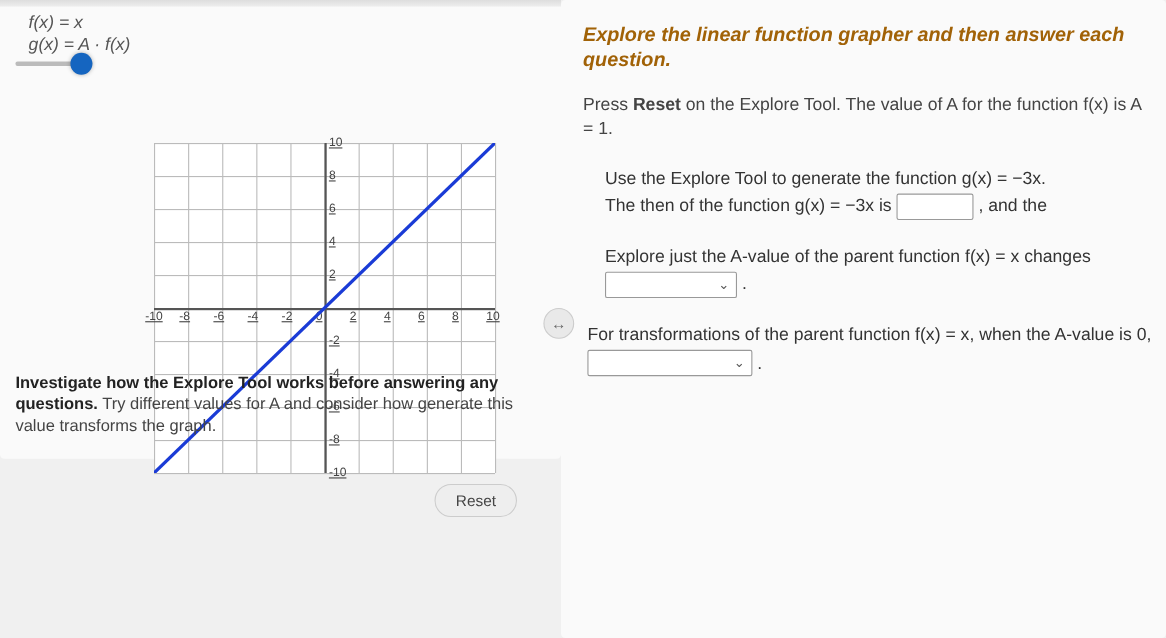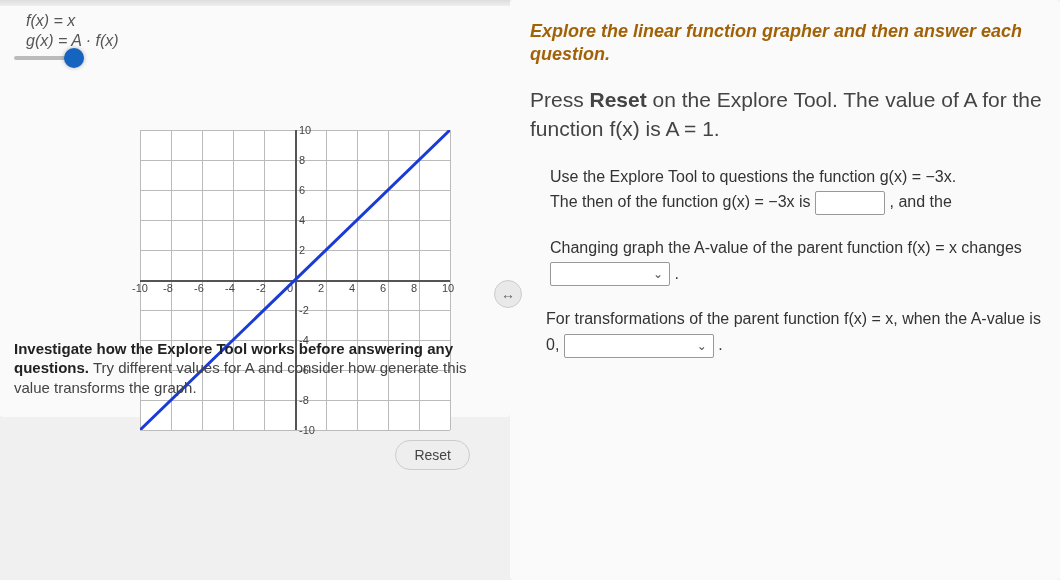--- a/index.html
+++ b/index.html
@@ -35,21 +35,21 @@
   .slider-track { width:70px; height:4px; background:#bbb; position:relative; border-radius:2px;}
   .slider-thumb { position:absolute; left:50px; top:-8px; width:20px; height:20px; border-radius:50%; background:#1565c0; box-shadow:0 0 4px rgba(0,0,0,.3);}
   .graph {
     position:absolute;
     left:140px; top:130px;
     width:310px; height:300px;
     background:#fff;
   }
   .grid-line { position:absolute; background:#bbb; }
   .axis { position:absolute; background:#555; }
-  .tick { position:absolute; font-size:11px; color:#444; }
+  .tick { position:absolute; font-size:11px; color:#444;text-decoration:underline; }
   .plot-line {
     position:absolute;
     left:0; top:0; width:100%; height:100%;
     pointer-events:none;
   }
   .reset-btn {
     position:absolute;
     right:40px; top:440px;
     background:#eee;
     border:1px solid #ccc;
@@ -62,21 +62,21 @@
   .instr {
     position:absolute;
     left:14px; bottom:20px;
     width:470px;
     font-size:15px;
     color:#444;
     line-height:1.3;
   }
   .instr .bold-part { font-weight:bold; color:#222;}
   .r-heading { font-size:18px; color:#a16207; font-weight:bold; line-height:1.3; margin-bottom:18px;font-style:italic;}
-  .r-sub { font-size:21px; color:#444; line-height:1.4; margin-bottom:20px;}
+  .r-sub { font-size:16px; color:#444; line-height:1.4; margin-bottom:20px;}
   .q-block { font-size:16px; color:#333; margin-left:20px; margin-bottom:20px; line-height:1.6;}
   .math { font-style: italic; }
   .input-box { display:inline-block; border:1px solid #999; background:#fff; min-width:70px; height:24px; vertical-align:middle; border-radius:2px;}
   .select-box { display:inline-block; border:1px solid #999; background:#fff; min-width:120px; height:24px; vertical-align:middle; position:relative; border-radius:2px;}
   .select-box::after{content:"⌄"; position:absolute; right:6px; top:2px; font-size:12px; color:#555;}
   .divider-handle{
     position:absolute;
     left:-16px; top:280px;
     width:28px; height:28px;
     border-radius:50%;
@@ -166,32 +166,32 @@
 <div class="right panel">
   <div class="divider-handle">↔</div>
 
   <div class="r-heading">Explore the linear function grapher and then answer each question.</div>
 
   <div class="r-sub">
     <span>Press </span><b>Reset</b><span> on the Explore Tool. The value of A for the function f(x) is A = 1.</span>
   </div>
 
   <div class="q-block">
-    <div>Use the Explore Tool to questions the function g(x) = −3x.</div>
+    <div>Use the Explore Tool to generate the function g(x) = −3x.</div>
     <div>
       <span>The then of the function g(x) = −3x is </span>
       <span class="input-box"></span>
       <span> , and the</span>
     </div>
   </div>
 
   <div class="q-block">
-    <span>Changing graph the A-value of the parent function f(x) = x changes </span>
+    <span>Explore just the A-value of the parent function f(x) = x changes </span>
     <span class="select-box"></span>
     <span> .</span>
   </div>
 
-  <div class="q-block" style="margin-left:16px">
+  <div class="q-block" style="margin-left:4px">
     <span>For transformations of the parent function f(x) = x, when the A-value is 0, </span>
     <span class="select-box" style="min-width:150px"></span>
     <span> .</span>
   </div>
 </div>
 
 </body></html>

